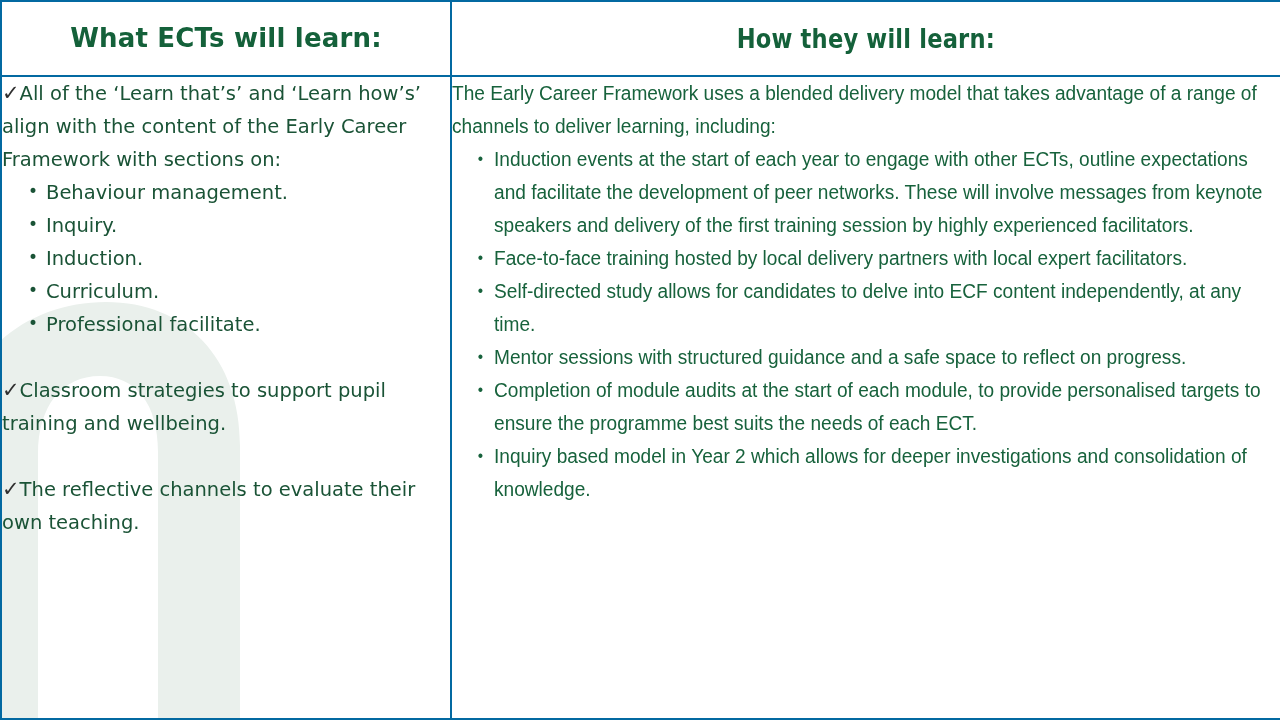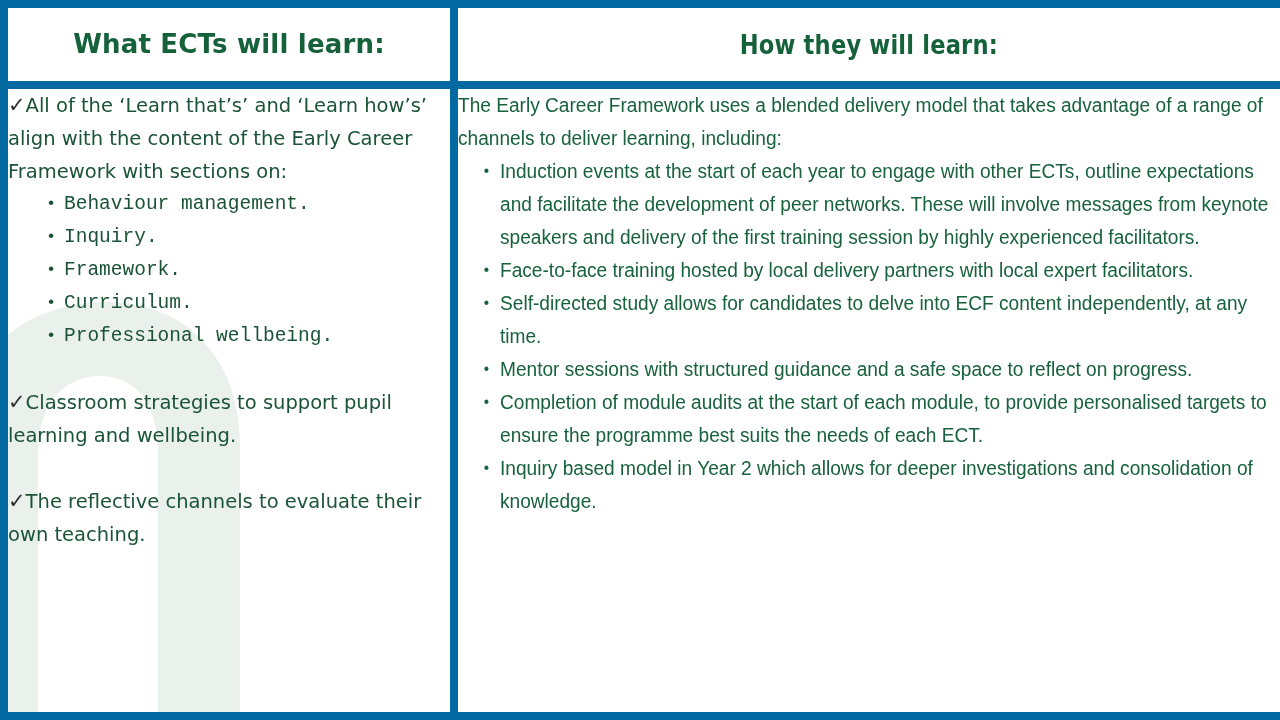--- a/index.html
+++ b/index.html
@@ -39,21 +39,21 @@
   
   .ect-table {
     position: relative;
     z-index: 2;
     width: 1280px;
     height: 720px;
     border-collapse: collapse;
     table-layout: fixed;
   }
   .ect-table td, .ect-table th {
-    border: 8px solid #0369a1;
+    border: 2px solid #0369a1;
     padding: 0;
     vertical-align: top;
     background: transparent;
   }
 
   col.col-left  { width: 450px; }
   col.col-right { width: 830px; }
 
   
   .hdr-row th {
@@ -107,23 +107,22 @@
     font-size: 21px;
     font-weight: bold;
     font-family: "DejaVu Sans", sans-serif;
     margin-right: 0px;
   }
   .gap { height: 33px; }
 
   
   ul.bullets {
     margin: 0;
-    padding: 0 0 0 56px;
+    padding: 0 0 0 44px;
     list-style: none;
-    font-family: Liberation Mono, monospace;
   }
   ul.bullets li {
     position: relative;
     margin: 0;
     padding: 0;
   }
   ul.bullets li::before {
     content: "\2022";
     position: absolute;
     left: -18px;
@@ -185,29 +184,29 @@
         <td class="body-left">
           <div class="left-text">
 
             <div class="check-para">
               <span class="check-mark">✓</span><span>All of the ‘Learn that’s’ and ‘Learn how’s’ align with the content of the Early Career Framework with sections on:</span>
             </div>
 
             <ul class="bullets">
               <li><span>Behaviour management.</span></li>
               <li><span>Inquiry.</span></li>
-              <li><span>Framework.</span></li>
+              <li><span>Induction.</span></li>
               <li><span>Curriculum.</span></li>
-              <li><span>Professional wellbeing.</span></li>
+              <li><span>Professional facilitate.</span></li>
             </ul>
 
             <div class="gap"></div>
 
             <div class="check-para">
-              <span class="check-mark">✓</span><span>Classroom strategies to support pupil learning and wellbeing.</span>
+              <span class="check-mark">✓</span><span>Classroom strategies to support pupil training and wellbeing.</span>
             </div>
 
             <div class="gap"></div>
 
             <div class="check-para">
               <span class="check-mark">✓</span><span>The reflective channels to evaluate their own teaching.</span>
             </div>
 
           </div>
         </td>

